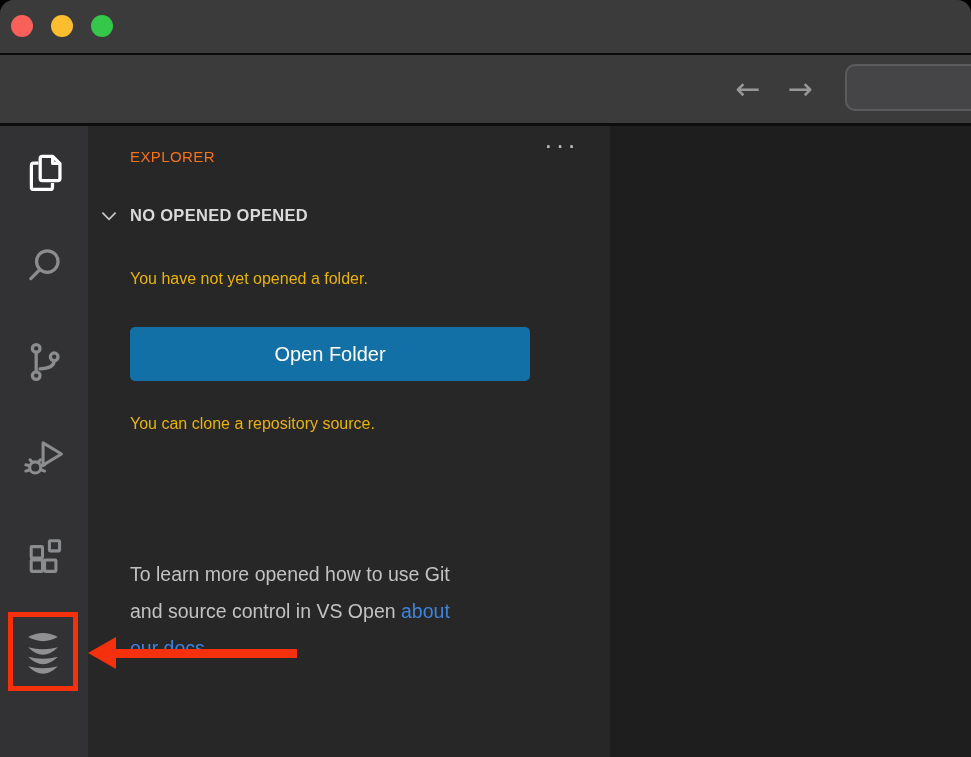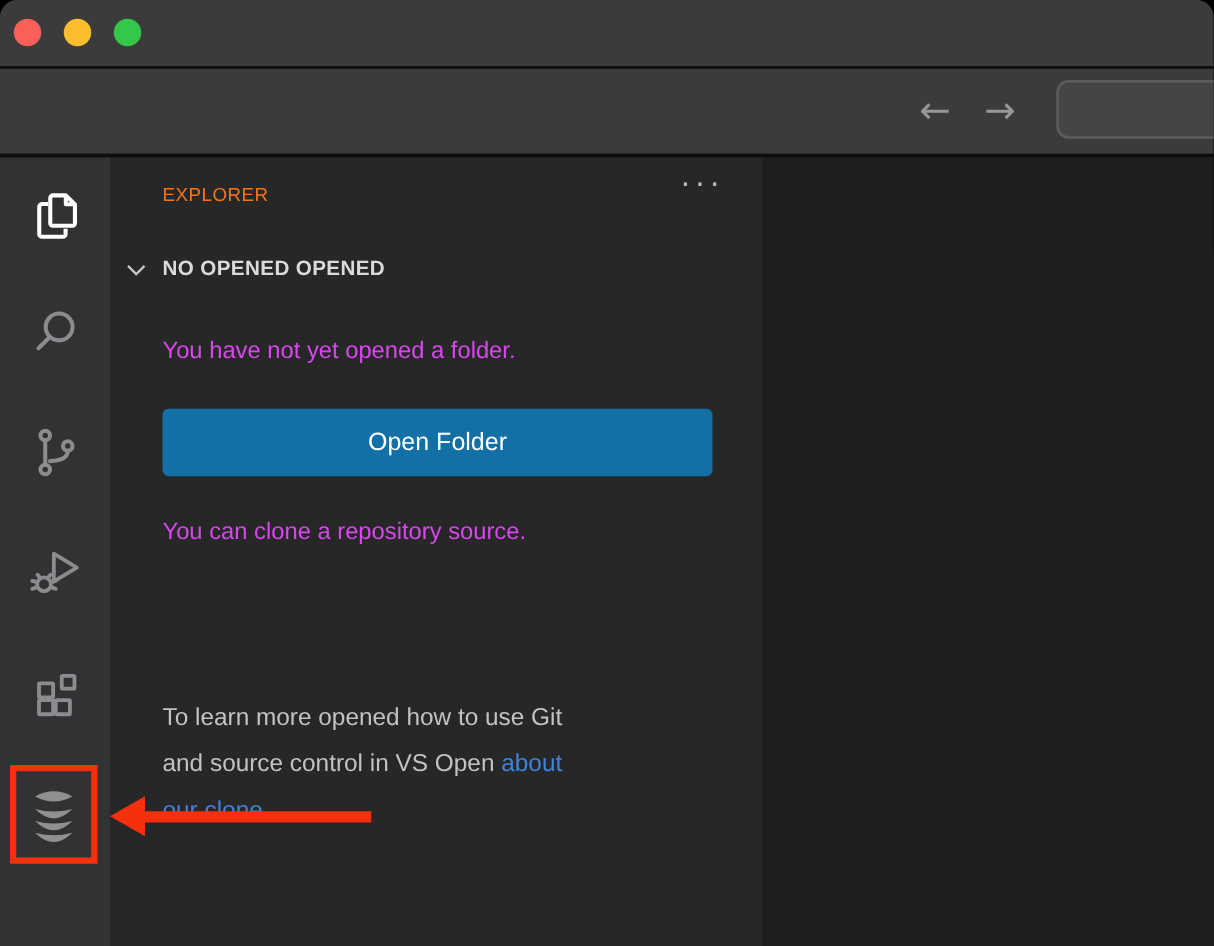--- a/index.html
+++ b/index.html
@@ -34,24 +34,24 @@
 
   
   .sidebar { position:absolute; left:88px; top:126px; width:522px; height:631px; background:#272728; }
   .sb-header-title { position:absolute; left:42px; top:22px; font-size:15px; color:#f97316;
                      letter-spacing:0.4px; }
   .sb-ellipsis { position:absolute; left:456px; top:6px; font-size:26px; letter-spacing:3px;
                  color:#bdbdbe; cursor:pointer; line-height:26px; }
   .sb-chevron { position:absolute; left:10px; top:79px; width:22px; height:22px; cursor:pointer; }
   .sb-section-title { position:absolute; left:42px; top:80px; font-size:16.5px; font-weight:bold;
                       color:#dadada; letter-spacing:0.3px; }
-  .wl-text { position:absolute; left:42px; font-size:19px; color:#d946ef; }
+  .wl-text { position:absolute; left:42px; font-size:16px; color:#eab308; }
   .wl-text-1 { top:144px; }
   .wl-text-2 { top:289px; }
-  .wl-btn { position:absolute; left:42px; width:440px; height:54px; background:#1370a6;
+  .wl-btn { position:absolute; left:42px; width:400px; height:54px; background:#1370a6;
             border:none; border-radius:5px; color:#ffffff; font-size:20px; font-weight:500;
             font-family:"Liberation Sans", sans-serif; cursor:pointer; }
   .wl-btn-1 { top:201px; }
   .wl-btn-2 { top:345px; }
   .wl-para { position:absolute; left:42px; top:430px; width:460px; font-size:19.5px;
              line-height:37px; color:#c2c2c3; }
   .wl-link { color:#3e83de; text-decoration:none; cursor:pointer; }
   .wl-link.underlined { text-decoration:underline; }
 
   
@@ -149,21 +149,21 @@
     <div class="sb-section-title">NO OPENED OPENED</div>
 
     <div class="wl-text wl-text-1">You have not yet opened a folder.</div>
     <button class="wl-btn wl-btn-1">Open Folder</button>
 
     <div class="wl-text wl-text-2">You can clone a repository source.</div>
 
     <div class="wl-para">
       <span>To learn more opened how to use Git</span><br>
       <span>and source control in VS Open </span><a class="wl-link">about</a><br>
-      <a class="wl-link underlined">our clone</a>
+      <a class="wl-link underlined">our docs</a>
     </div>
   </div>
 
   <div class="editor"></div>
 
   <div class="anno-arrow-head"></div>
   <div class="anno-arrow-shaft"></div>
 
 </div>
 

